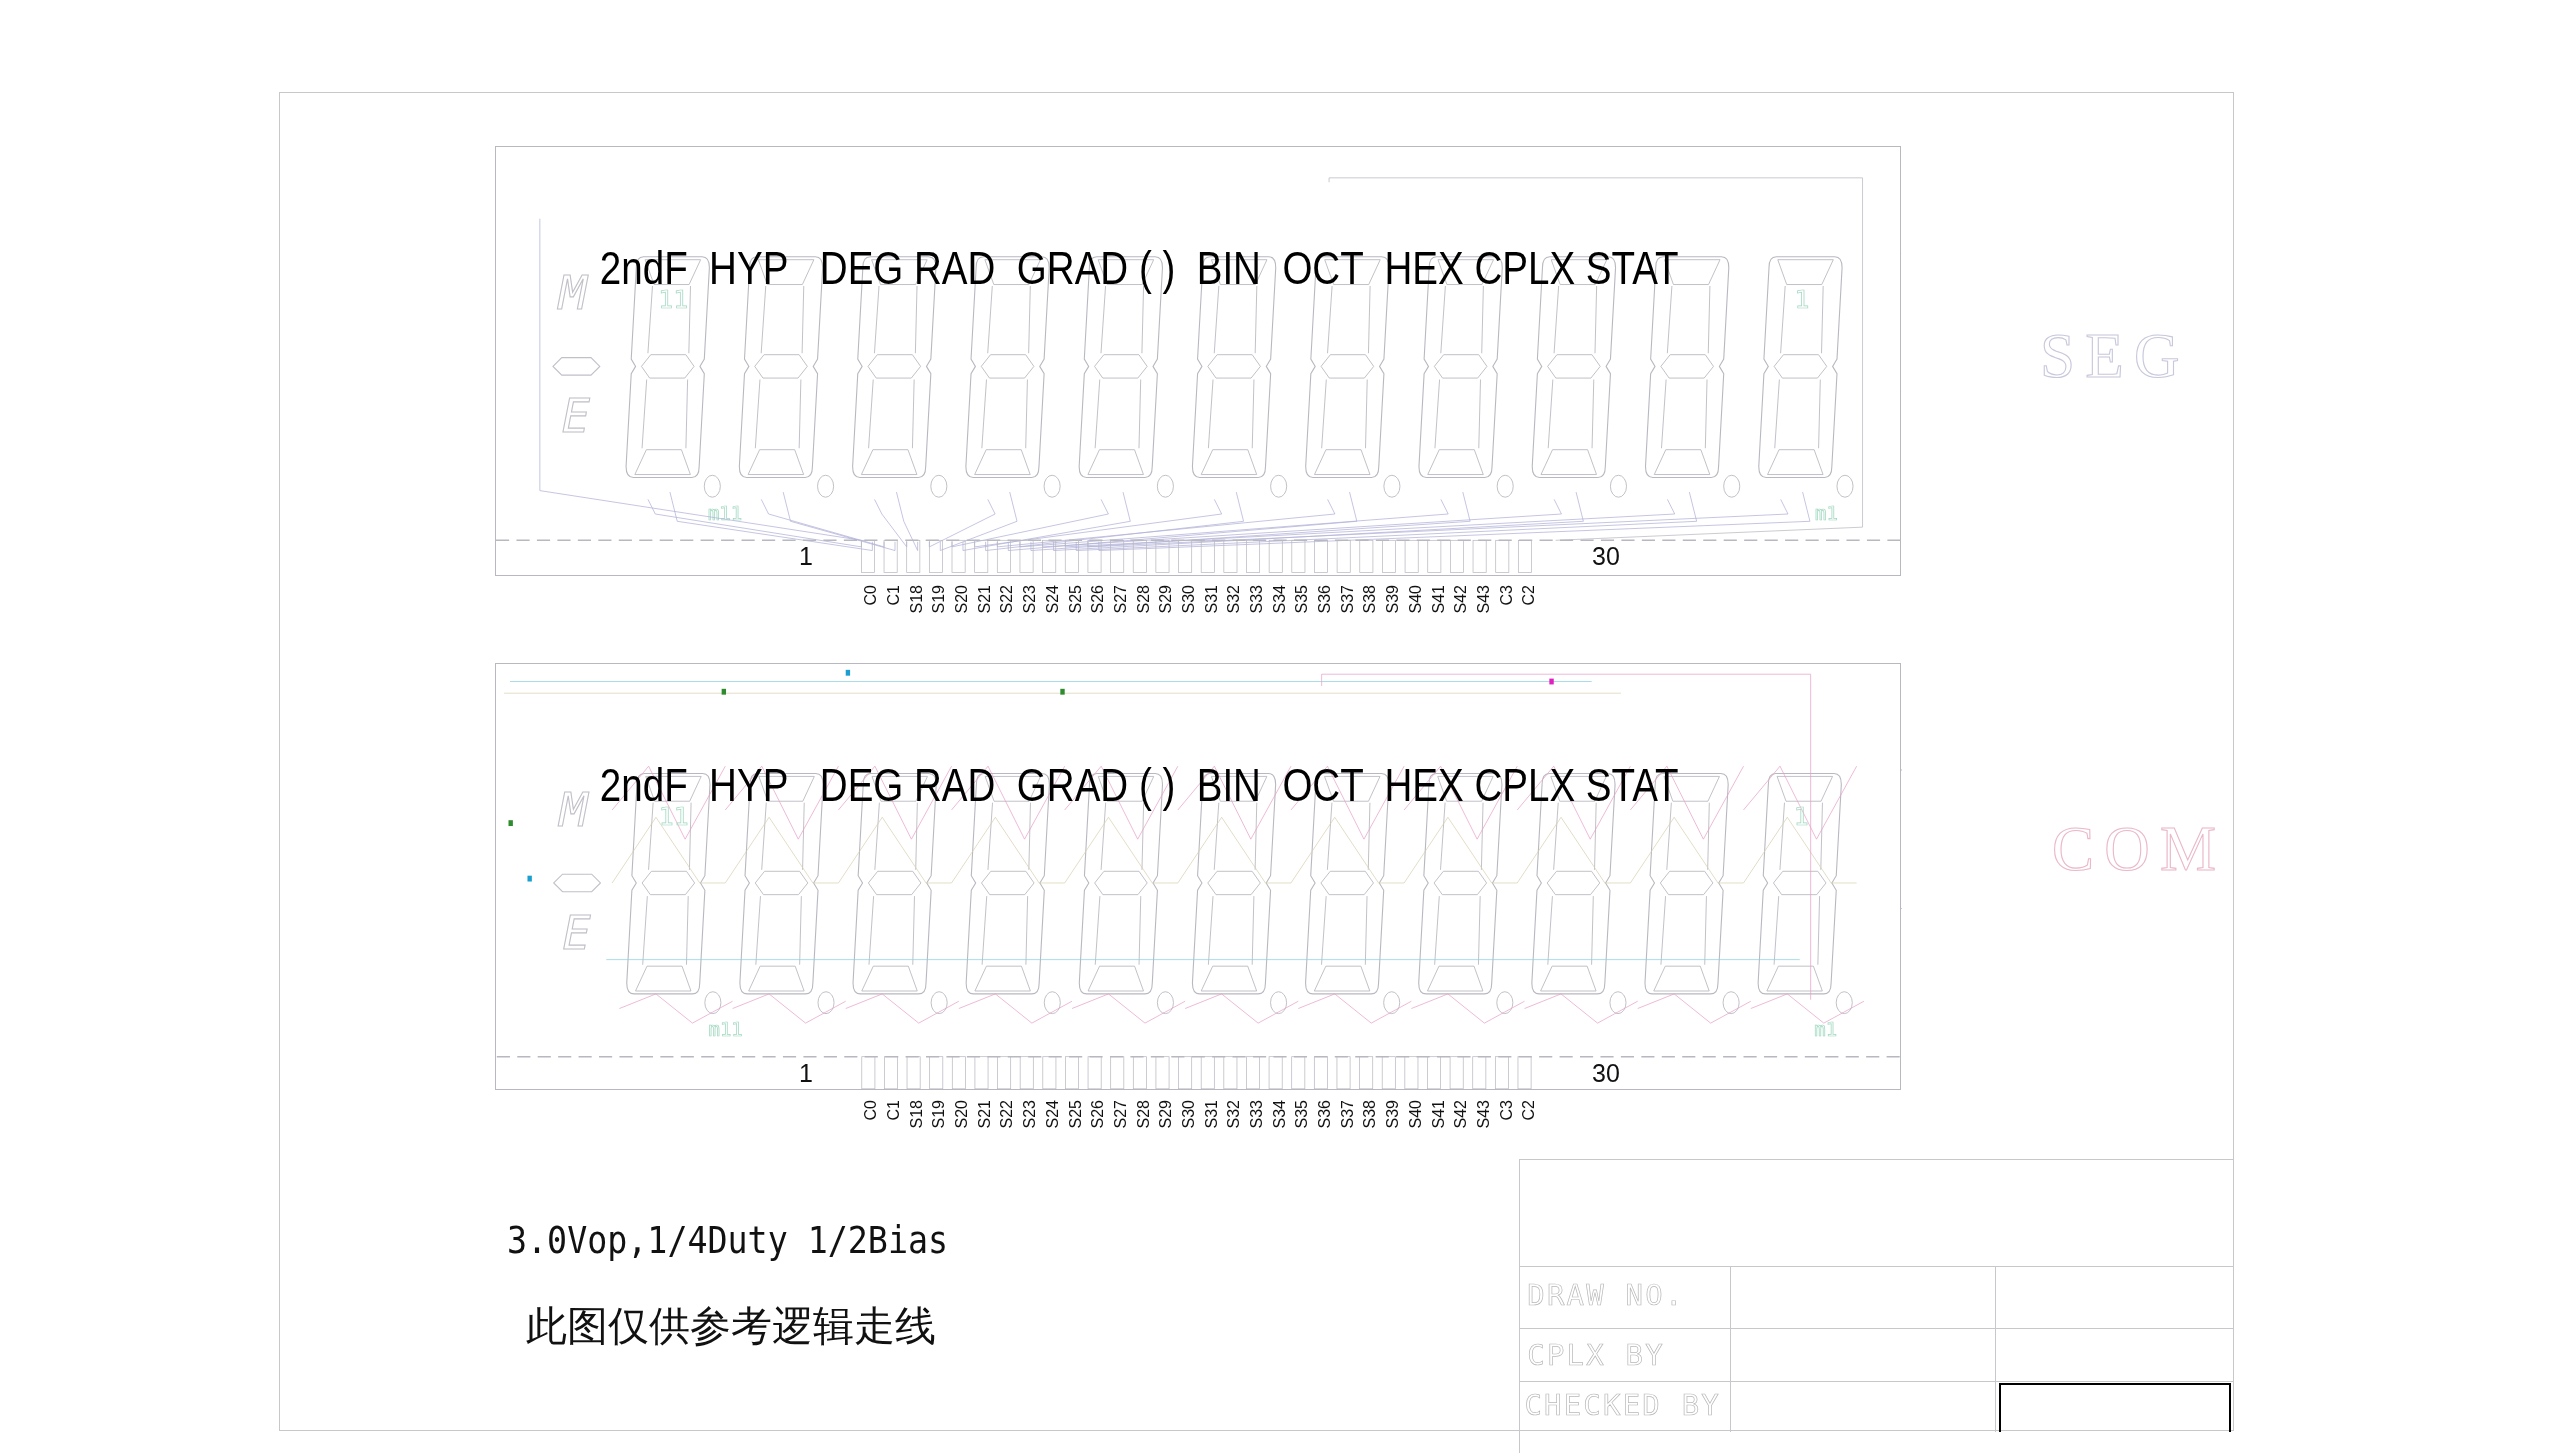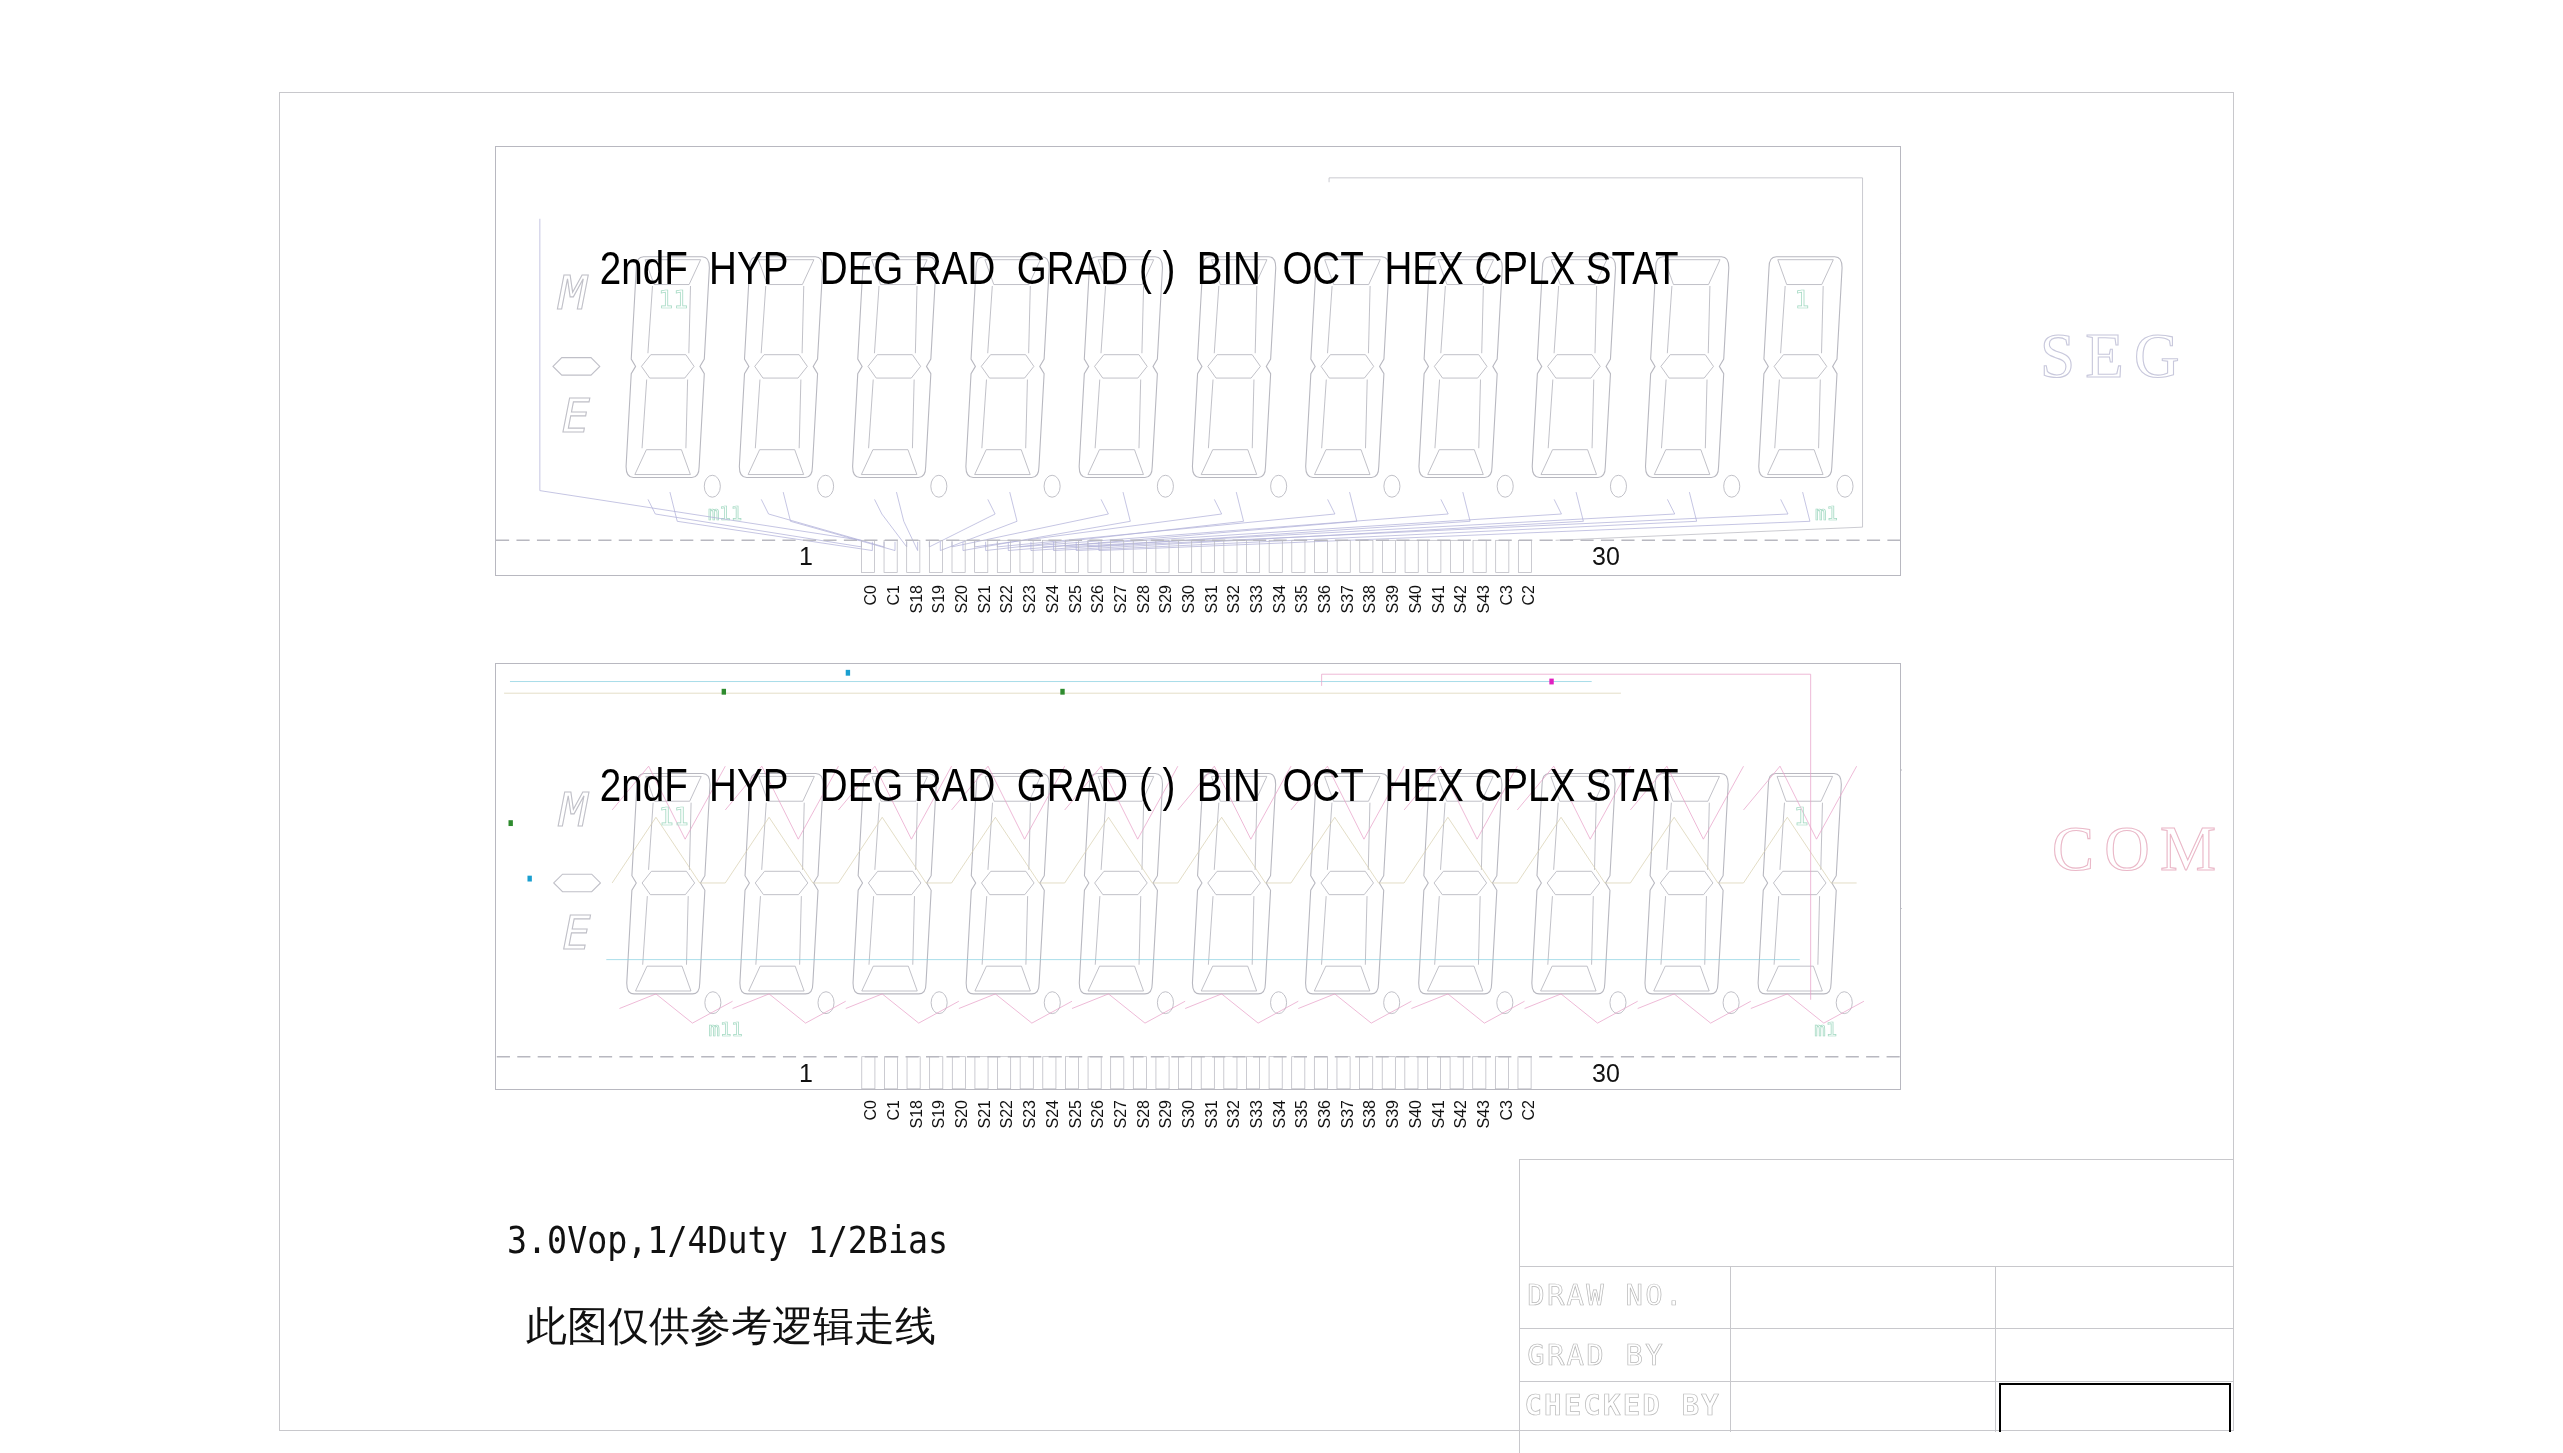--- a/index.html
+++ b/index.html
@@ -623,17 +623,17 @@
 <div class="note" style="left:507px; top:1219px; font-size:37px; transform:scaleX(0.9); transform-origin:left top;">3.0Vop,1/4Duty  1/2Bias</div>
 <div class="note" style="left:526px; top:1299px; font-size:41px; font-family:'DejaVu Sans', sans-serif;">此图仅供参考逻辑走线</div>
 
 <div class="titleblock">
   <div class="tb-row" style="top:106px;"></div>
   <div class="tb-row" style="top:168px;"></div>
   <div class="tb-row" style="top:221px;"></div>
   <div class="tb-vline" style="left:210px; top:106px; height:166px;"></div>
   <div class="tb-vline" style="left:475px; top:106px; height:166px;"></div>
   <div class="tb-label" style="left:7.3px; top:118px;">DRAW NO.</div>
-  <div class="tb-label" style="left:7.3px; top:178px;">GRAD BY</div>
-  <div class="tb-label" style="left:4.4px; top:228px;font-weight:bold;">CHECKED BY</div>
+  <div class="tb-label" style="left:7.3px; top:178px;">CPLX BY</div>
+  <div class="tb-label" style="left:4.4px; top:228px;">CHECKED BY</div>
   <div class="tb-box" style="left:479px; top:223px; width:232px; height:49px;"></div>
 </div>
 
 
 </body></html>

